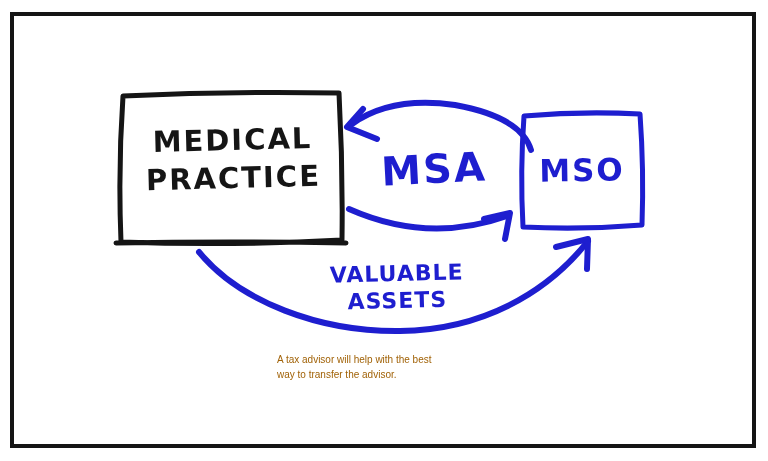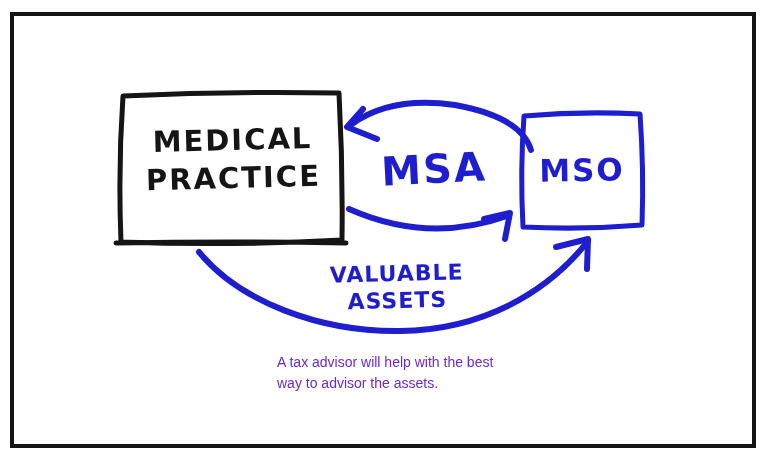--- a/index.html
+++ b/index.html
@@ -80,23 +80,23 @@
     color: #1e1ecf;
     font-size: 22px;
     line-height: 1.22;
     letter-spacing: 1px;
     transform: rotate(-1.5deg);
   }
   .caption {
     position: absolute;
     left: 277px;
     top: 352px;
-    color: #6d28d9;
+    color: #a16207;
     font-family: "Liberation Sans", sans-serif;
-    font-size: 14px;
+    font-size: 10px;
     line-height: 1.5;
     font-weight: normal;
   }
 </style>
 </head>
 <body>
 
 <div class="canvas">
 
   <div class="frame"></div>
@@ -127,16 +127,16 @@
 
   <div class="label mso-label">MSO</div>
 
   <div class="label valuable-label">
     <div>VALUABLE</div>
     <div>ASSETS</div>
   </div>
 
   <div class="caption">
     <div>A tax advisor will help with the best</div>
-    <div>way to advisor the assets.</div>
+    <div>way to transfer the advisor.</div>
   </div>
 
 </div>
 
 </body></html>

